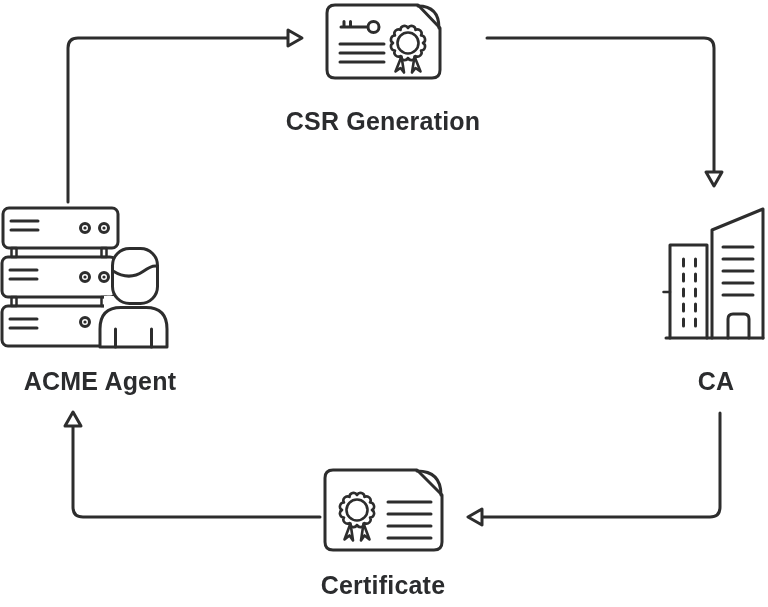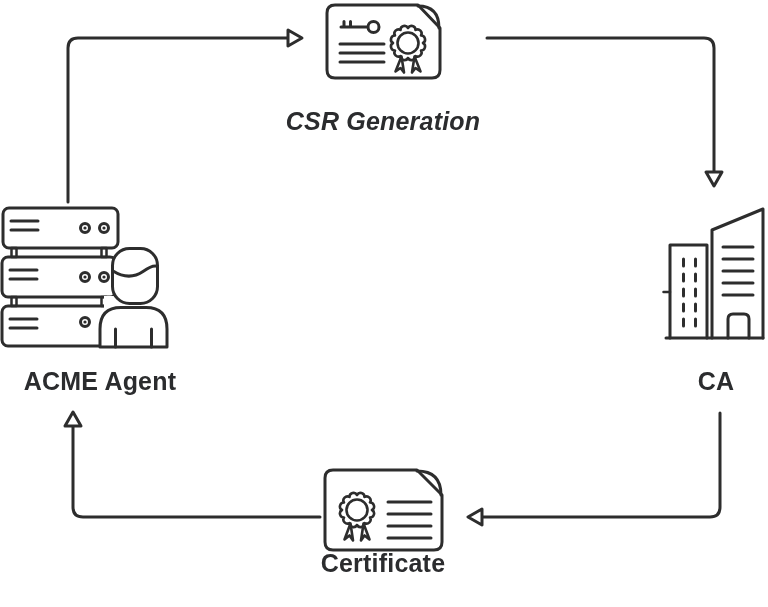--- a/index.html
+++ b/index.html
@@ -15,24 +15,24 @@
     position:absolute;
     font-weight:700;
     font-size:25px;
     line-height:26px;
     letter-spacing:0.2px;
     color:#2b2c2e;
     text-align:center;
     white-space:nowrap;
     user-select:none;
   }
-  .label-csr{left:243px;top:108px;width:280px;font-style:italic;}
+  .label-csr{left:243px;top:108px;width:280px;}
   .label-acme{left:0px;top:368px;width:170px;margin-left:15px;}
   .label-ca{left:641px;top:368px;width:150px;}
-  .label-cert{left:243px;top:550px;width:280px;}
+  .label-cert{left:243px;top:572px;width:280px;}
 </style>
 </head>
 <body>
 
 <div id="canvas">
 
   <svg id="diagram-svg" width="768" height="607" viewBox="0 0 768 607" xmlns="http://www.w3.org/2000/svg">
     <g stroke="#2d2d2d" stroke-width="3" fill="none" stroke-linejoin="round" stroke-linecap="round">
 
       <g>

